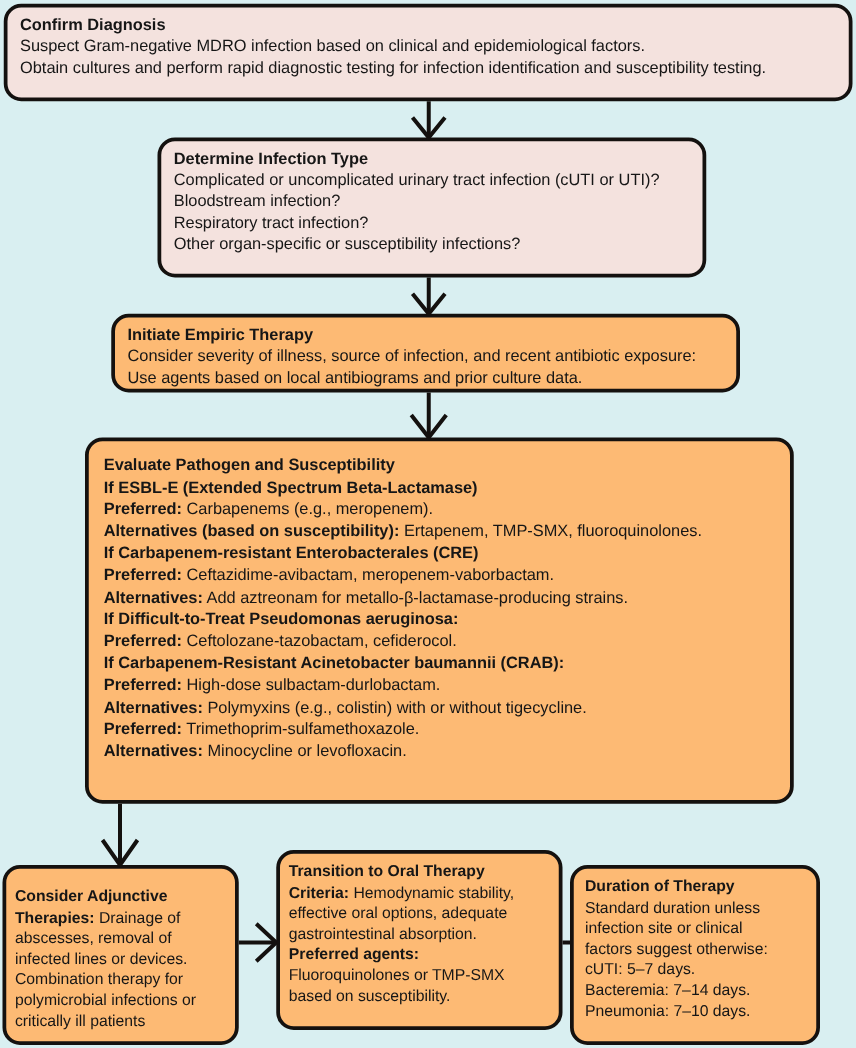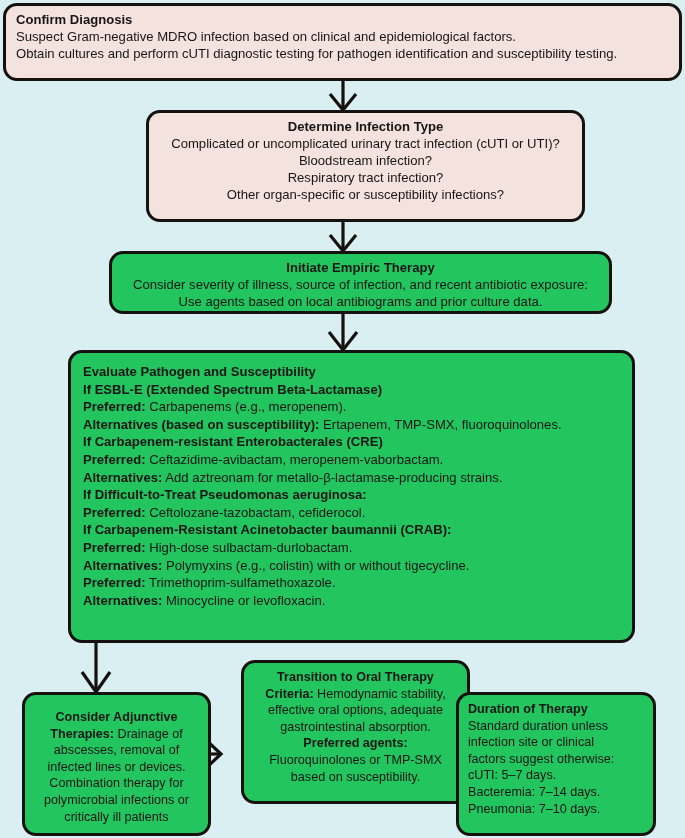--- a/index.html
+++ b/index.html
@@ -22,24 +22,24 @@
   }
   .node {
     position: absolute;
     box-sizing: border-box;
     border: 3px solid #14110f;
     border-radius: 14px;
     padding: 5px 10px 6px 10px;
     line-height: 1.30;
   }
   .pink { background: #f4e2de; }
-  .cream { background: #22c55e; }
+  .cream { background: #fdba74; }
 
   .t-left { text-align: left; }
-  .t-center { text-align: center; margin-left: 20px; }
+  .t-center { text-align: left; }
 
   .ln { display: block; white-space: nowrap; }
   .wrap { display: block; }
   .b { font-weight: bold; }
 
   
   #node-confirm { font-size: 13.1px; }
   #node-infection-type { font-size: 13.1px; }
   #node-empiric { font-size: 13.1px; }
   #node-evaluate { font-size: 13.1px; line-height: 1.345; }
@@ -92,21 +92,21 @@
 
     <g>
       <line x1="450" y1="754" x2="482" y2="754"></line>
       <path d="M 466 739 L 482 754 L 466 769"></path>
     </g>
   </svg>
 
   <div class="node pink t-left" id="node-confirm" style="left:3px; top:3px; width:679px; height:78px;">
     <span class="ln b">Confirm Diagnosis</span>
     <span class="ln">Suspect Gram-negative MDRO infection based on clinical and epidemiological factors.</span>
-    <span class="ln">Obtain cultures and perform cUTI diagnostic testing for pathogen identification and susceptibility testing.</span>
+    <span class="ln">Obtain cultures and perform rapid diagnostic testing for infection identification and susceptibility testing.</span>
   </div>
 
   <div class="node pink t-center" id="node-infection-type" style="left:126px; top:110px; width:439px; height:112px;">
     <span class="ln b">Determine Infection Type</span>
     <span class="ln">Complicated or uncomplicated urinary tract infection (cUTI or UTI)?</span>
     <span class="ln">Bloodstream infection?</span>
     <span class="ln">Respiratory tract infection?</span>
     <span class="ln">Other organ-specific or susceptibility infections?</span>
   </div>
 
@@ -131,21 +131,21 @@
     <span class="ln"><span class="b">Alternatives:</span><span> Polymyxins (e.g., colistin) with or without tigecycline.</span></span>
     <span class="ln"><span class="b">Preferred:</span><span> Trimethoprim-sulfamethoxazole.</span></span>
     <span class="ln"><span class="b">Alternatives:</span><span> Minocycline or levofloxacin.</span></span>
   </div>
 
   <div class="node cream t-center bottom-node" id="node-adjunctive" style="left:2px; top:692px; width:189px; height:144px; padding:14px 7px;">
     <span class="wrap b">Consider Adjunctive</span>
     <span class="wrap"><span class="b">Therapies:</span><span> Drainage of abscesses, removal of infected lines or devices. Combination therapy for polymicrobial infections or critically ill patients</span></span>
   </div>
 
-  <div class="node cream t-center bottom-node" id="node-oral" style="left:221px; top:660px; width:229px; height:144px; padding:6px 7px;">
+  <div class="node cream t-center bottom-node" id="node-oral" style="left:221px; top:680px; width:229px; height:144px; padding:6px 7px;">
     <span class="wrap b">Transition to Oral Therapy</span>
     <span class="wrap"><span class="b">Criteria:</span><span> Hemodynamic stability, effective oral options, adequate gastrointestinal absorption.</span></span>
     <span class="wrap b">Preferred agents:</span>
     <span class="wrap">Fluoroquinolones or TMP-SMX based on susceptibility.</span>
   </div>
 
   <div class="node cream t-left bottom-node" id="node-duration" style="left:456px; top:692px; width:200px; height:144px; padding:6px 9px;">
     <span class="ln b">Duration of Therapy</span>
     <span class="ln">Standard duration unless</span>
     <span class="ln">infection site or clinical</span>

